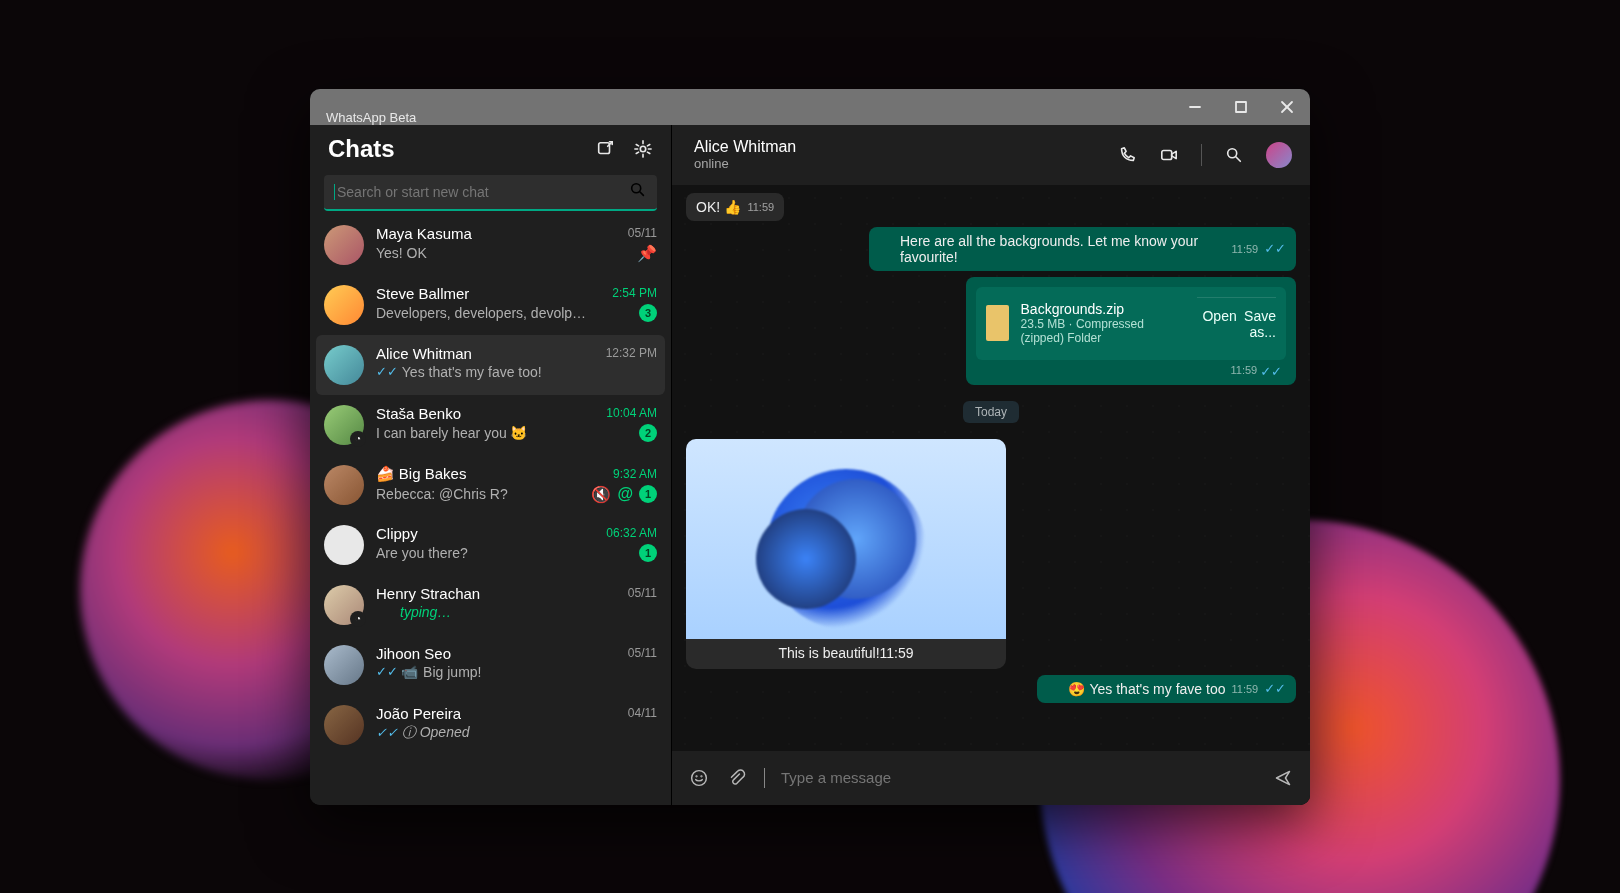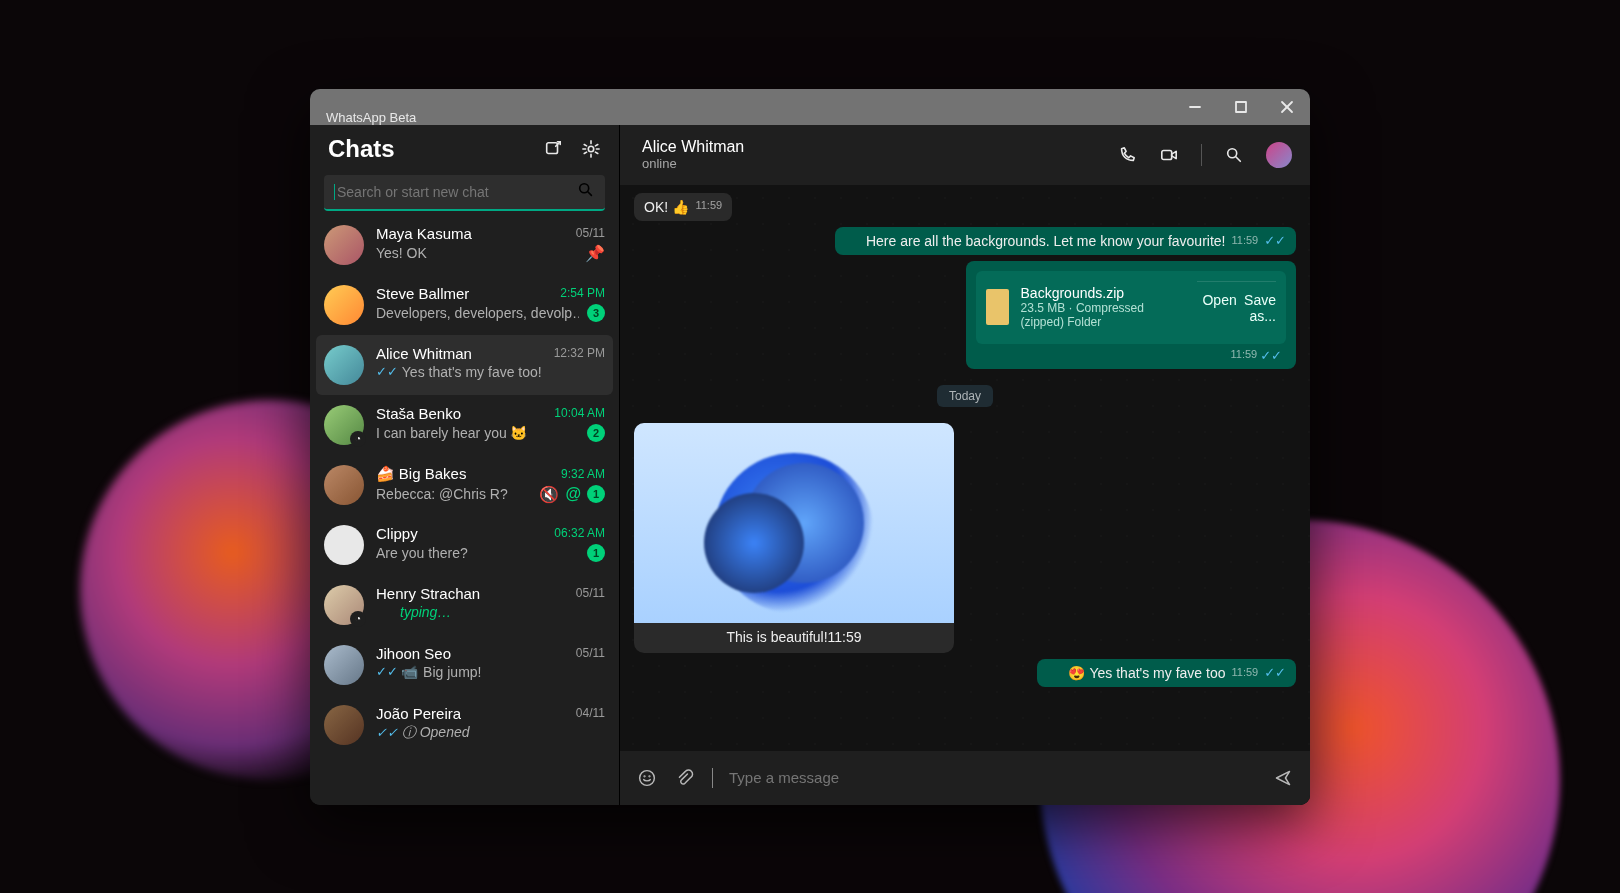--- a/index.html
+++ b/index.html
@@ -29,21 +29,21 @@
 .titlebar {
   height:36px; display:flex; align-items:flex-end; justify-content:space-between;
   background:#737373; padding:0 0 0 16px; color:#e8e8e8; font-size:13px;
 }
 .win-controls { display:flex; }
 .win-btn { width:46px; height:36px; display:flex; align-items:center; justify-content:center; color:#e8e8e8; }
 
 .body { flex:1; display:flex; overflow:hidden; }
 
 
-.sidebar { width:310px; background:#1f1f1f; display:flex; flex-direction:column; border-right:1px solid #000; }
+.sidebar { width:362px; background:#1f1f1f; display:flex; flex-direction:column; border-right:1px solid #000; }
 .side-head { display:flex; align-items:center; justify-content:space-between; padding:10px 18px 8px 18px; }
 .side-title { color:#fff; font-size:24px; font-weight:600; }
 .side-icons { display:flex; gap:18px; color:#e8e8e8; }
 .icon-btn { width:20px; height:20px; display:flex; align-items:center; justify-content:center; cursor:pointer; }
 
 .searchbox { margin:4px 14px 4px 14px; background:#2e2e2e; border-radius:4px;
   display:flex; align-items:center; padding:6px 10px; border-bottom:2px solid #00a884; }
 .searchbox input { flex:1; background:transparent; border:none; color:#ddd; font-size:14px; outline:none; }
 .searchbox .caret { width:1px; height:16px; background:#00a884; margin-right:2px; }
 
@@ -82,21 +82,21 @@
 .head-avatar{ width:26px; height:26px; border-radius:50%; background:linear-gradient(135deg,#c48,#88c);}
 
 .conv-body { flex:1; padding:8px 14px; overflow:auto; display:flex; flex-direction:column; gap:6px;
   background:#121212; background-image:radial-gradient(circle,rgba(255,255,255,.015) 1px,transparent 1px);
   background-size:26px 26px; }
 
 .msg { max-width:70%; border-radius:8px; padding:6px 10px; color:#eee; font-size:14px; position:relative; }
 .msg.in { background:#2a2a2a; align-self:flex-start; }
 .msg.out { background:#005c4b; align-self:flex-end;padding-left:31px; }
 .msg.out .tick { color:#53bdeb; margin-left:3px; }
-.msg-row{ display:flex; align-items:flex-start; gap:6px;}
+.msg-row{ display:flex; align-items:center; gap:6px;}
 .msg .meta{ font-size:11px; color:rgba(255,255,255,.55); display:flex; gap:3px; align-items:center;}
 
 .file-card { align-self:flex-end; width:330px; background:#005c4b; border-radius:8px; padding:10px 10px 6px; }
 .file-top{ background:#046b58; border-radius:6px; padding:10px; display:flex; flex-direction:row; gap:10px;}
 .file-head{ display:flex; gap:12px; align-items:center; }
 .file-icon{ width:28px; height:36px; background:#e9c46a; border-radius:2px; }
 .file-name{ color:#fff; font-size:14px; }
 .file-meta{ color:#b3e0d4; font-size:12px; }
 .file-buttons{ display:flex; border-top:1px solid rgba(255,255,255,.12); }
 .file-buttons div{ flex:1; text-align:right; padding:10px 0; color:#eafff9; font-size:14px; cursor:pointer;}

